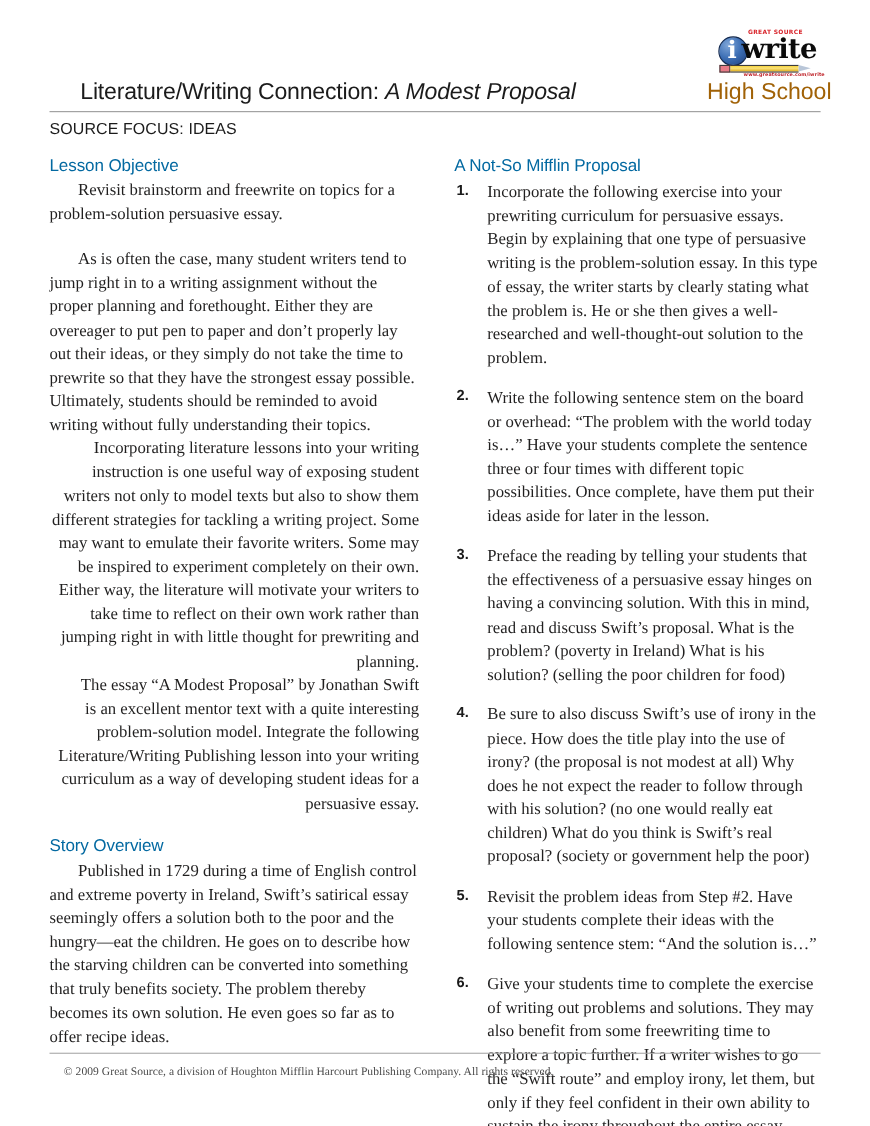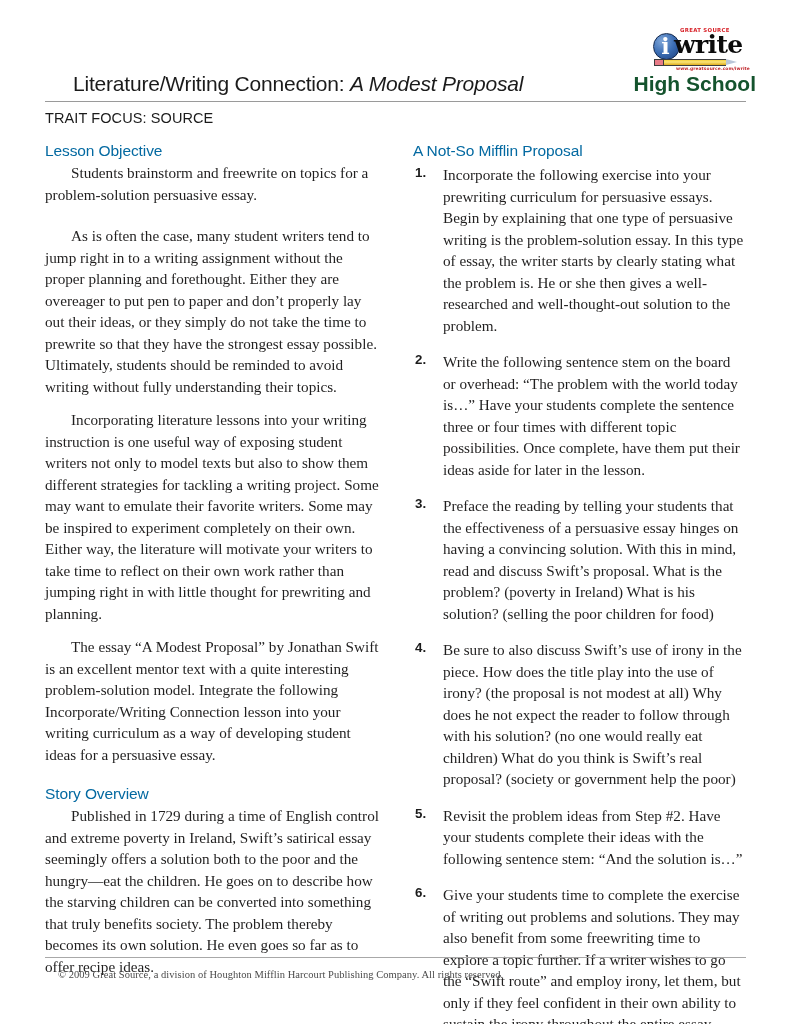--- a/index.html
+++ b/index.html
@@ -150,22 +150,22 @@
     color: #1b1b1b;
     letter-spacing: -0.2px;
     white-space: nowrap;
   }
   .doc-title .italic {
     font-style: italic;
   }
   .grade-level {
     font-family: "Liberation Sans", sans-serif;
     font-size: 21px;
-    font-weight: 700;
-    color: #14532d;
+    font-weight: 400;
+    color: #a16207;
     white-space: nowrap;
   }
   .header-rule {
     position: absolute;
     top: 101px;
     left: 45px;
     right: 45px;
     border-top: 1px solid #9a9a9a;
     height: 0;
   }
@@ -213,21 +213,22 @@
     font-size: 15.2px;
     line-height: 1.415;
     color: #201f1f;
     margin: 0;
     text-align: left;
   }
   p.body-par.indent {
     text-indent: 26px;
   }
   p.body-par + p.body-par {
-    margin-top: 12px;
+    margin-top: 0;
+    text-align: right;
   }
 
   
   ol.steps {
     list-style: none;
     margin: 4px 0 0 0;
     padding: 0;
     counter-reset: step;
   }
   ol.steps > li {
@@ -288,35 +289,35 @@
       </div>
       <div class="logo-url">www.greatsource.com/iwrite</div>
     </div>
   </div>
 
   <div class="header-row">
     <div class="doc-title"><span>Literature/Writing Connection: </span><span class="italic">A Modest Proposal</span></div>
     <div class="grade-level">High School</div>
   </div>
   <div class="header-rule"></div>
-  <div class="trait-focus">TRAIT FOCUS: SOURCE</div>
+  <div class="trait-focus">SOURCE FOCUS: IDEAS</div>
 
   <div class="columns">
 
     <div class="col col-left">
 
       <div class="section-block">
         <h2 class="section-head">Lesson Objective</h2>
-        <p class="body-par indent">Students brainstorm and freewrite on topics for a problem-solution persuasive essay.</p>
+        <p class="body-par indent">Revisit brainstorm and freewrite on topics for a problem-solution persuasive essay.</p>
       </div>
 
       <div class="section-block">
         <p class="body-par indent">As is often the case, many student writers tend to jump right in to a writing assignment without the proper planning and forethought. Either they are overeager to put pen to paper and don’t properly lay out their ideas, or they simply do not take the time to prewrite so that they have the strongest essay possible. Ultimately, students should be reminded to avoid writing without fully understanding their topics.</p>
         <p class="body-par indent">Incorporating literature lessons into your writing instruction is one useful way of exposing student writers not only to model texts but also to show them different strategies for tackling a writing project. Some may want to emulate their favorite writers. Some may be inspired to experiment completely on their own. Either way, the literature will motivate your writers to take time to reflect on their own work rather than jumping right in with little thought for prewriting and planning.</p>
-        <p class="body-par indent">The essay “A Modest Proposal” by Jonathan Swift is an excellent mentor text with a quite interesting problem-solution model. Integrate the following Incorporate/Writing Connection lesson into your writing curriculum as a way of developing student ideas for a persuasive essay.</p>
+        <p class="body-par indent">The essay “A Modest Proposal” by Jonathan Swift is an excellent mentor text with a quite interesting problem-solution model. Integrate the following Literature/Writing Publishing lesson into your writing curriculum as a way of developing student ideas for a persuasive essay.</p>
       </div>
 
       <div class="section-block">
         <h2 class="section-head">Story Overview</h2>
         <p class="body-par indent">Published in 1729 during a time of English control and extreme poverty in Ireland, Swift’s satirical essay seemingly offers a solution both to the poor and the hungry—eat the children. He goes on to describe how the starving children can be converted into something that truly benefits society. The problem thereby becomes its own solution. He even goes so far as to offer recipe ideas.</p>
       </div>
 
     </div>
 
     <div class="col col-right">

